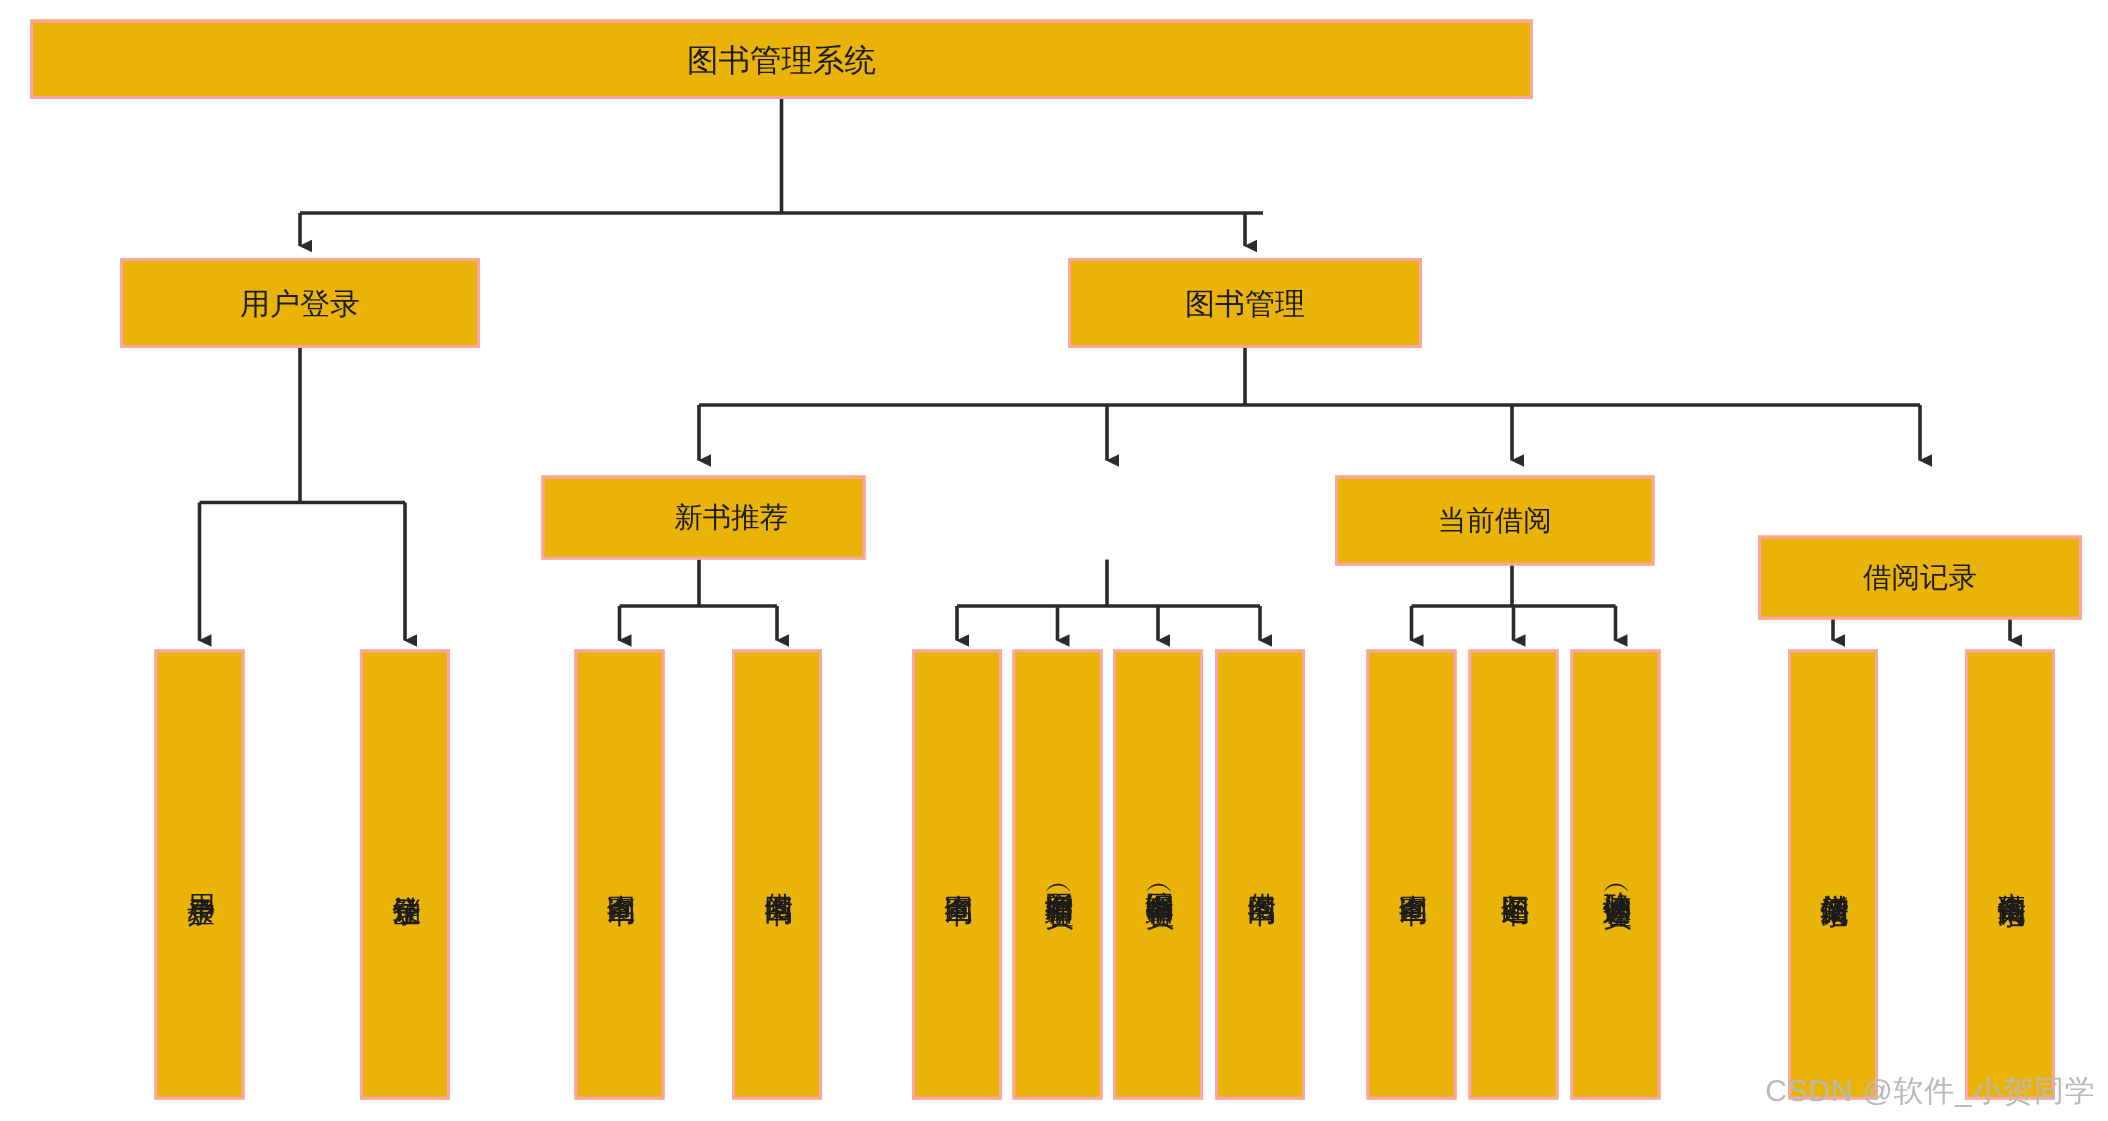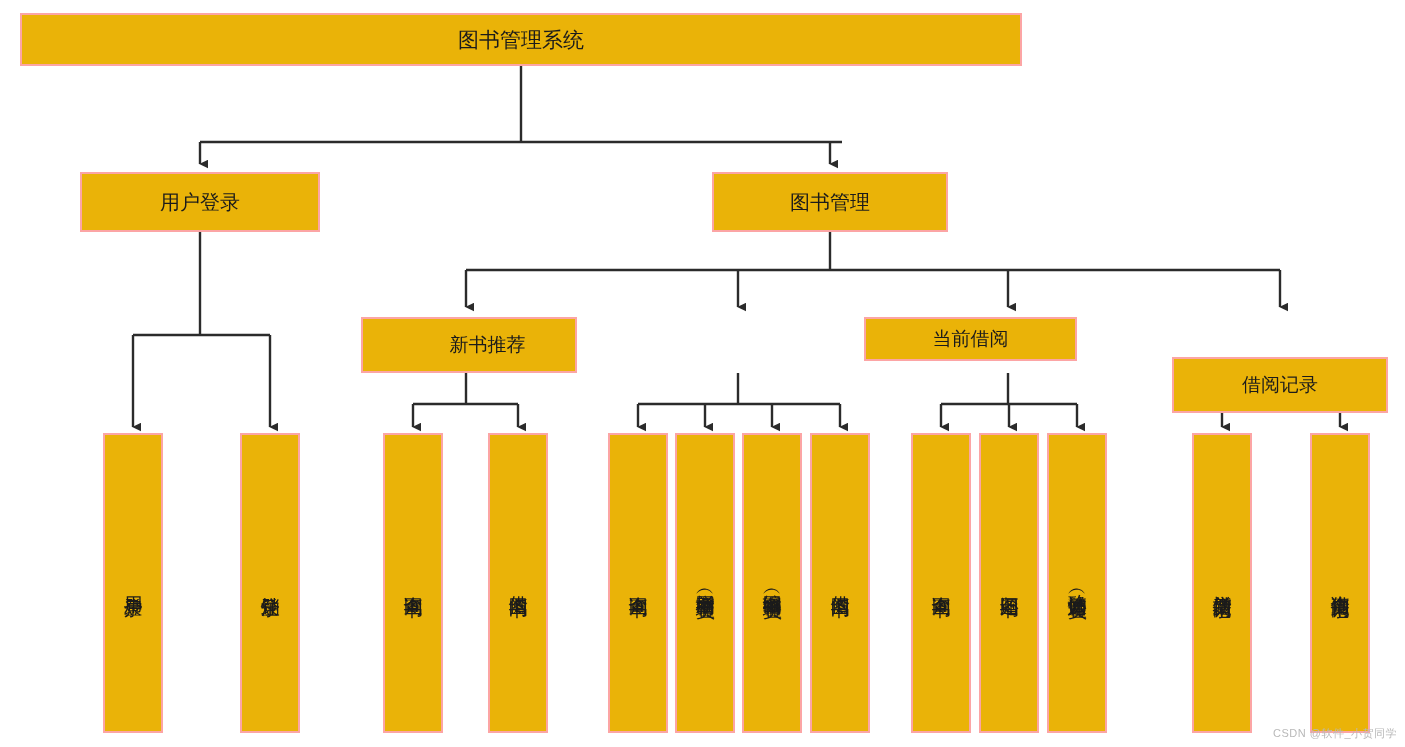--- a/index.html
+++ b/index.html
@@ -55,21 +55,21 @@
     font-size: 19px;
     line-height: 1.18;
     letter-spacing: 1px;
     white-space: nowrap;
     color: #1b1b1b;
   }
   .watermark {
     position: absolute;
     right: 8px;
     bottom: 6px;
-    font-size: 11px;
+    font-size: 20px;
     color: #b9b9b9;
     letter-spacing: 0.5px;
     white-space: nowrap;
   }
 </style>
 </head>
 <body>
 
 <div id="diagram-root">
 
@@ -130,21 +130,21 @@
   <div class="node node-l2" style="left:80px; top:172px; width:240px; height:60px;">
     <span>用户登录</span>
   </div>
   <div class="node node-l2" style="left:712px; top:172px; width:236px; height:60px;">
     <span>图书管理</span>
   </div>
 
   <div class="node node-l3" style="left:361px; top:317px; width:216px; height:56px;padding-left:37px;">
     <span>新书推荐</span>
   </div>
-  <div class="node node-l3" style="left:864px; top:317px; width:213px; height:44px;">
+  <div class="node node-l3" style="left:890px; top:317px; width:213px; height:60px;">
     <span>当前借阅</span>
   </div>
   <div class="node node-l3" style="left:1172px; top:317px; width:216px; height:56px;margin-top:40px;">
     <span>借阅记录</span>
   </div>
 
   <div class="node node-leaf" style="left:103px; top:433px; width:60px; height:300px;">
     <span class="leaf-text">用户登录</span>
   </div>
   <div class="node node-leaf" style="left:240px; top:433px; width:60px; height:300px;">

